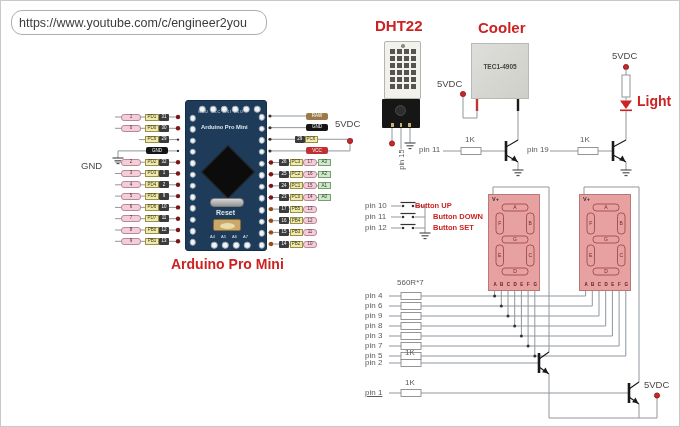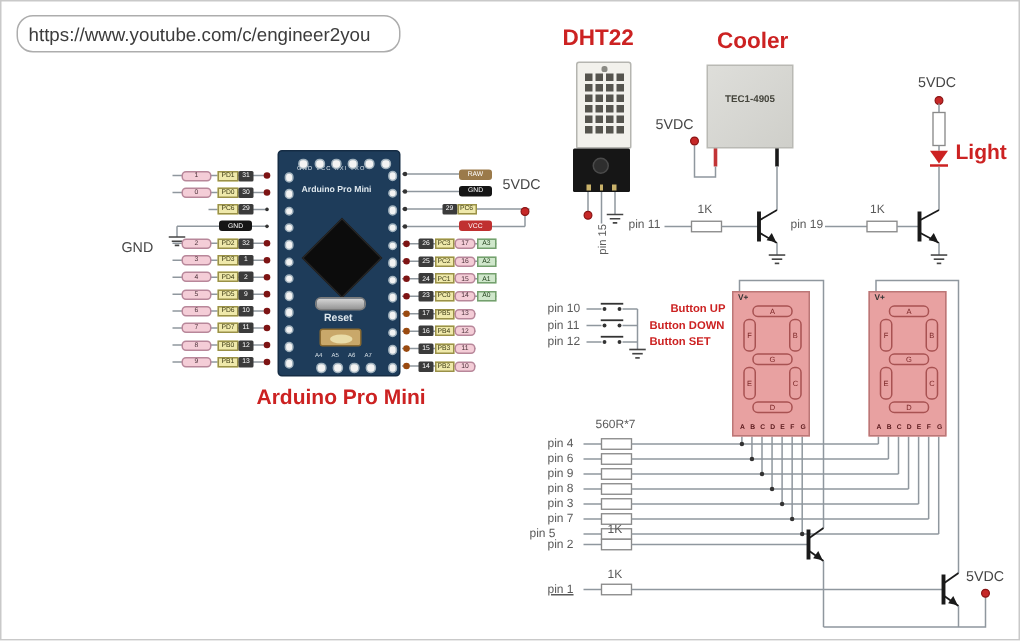--- a/index.html
+++ b/index.html
@@ -395,21 +395,21 @@
     <div class="box darkbx" style="left: 278px; top: 216.26px; width: 10px; height: 7px;">16</div>
     <div class="box yellow" style="left: 288.5px; top: 216.26px; width: 13px; height: 7px;">PB4</div>
     <div class="box pink" style="left: 302px; top: 216.26px; width: 14px; height: 7px;">12</div>
     <div class="box darkbx" style="left: 278px; top: 227.9px; width: 10px; height: 7px;">15</div>
     <div class="box yellow" style="left: 288.5px; top: 227.9px; width: 13px; height: 7px;">PB3</div>
     <div class="box pink" style="left: 302px; top: 227.9px; width: 14px; height: 7px;">11</div>
     <div class="box darkbx" style="left: 278px; top: 239.54px; width: 10px; height: 7px;">14</div>
     <div class="box yellow" style="left: 288.5px; top: 239.54px; width: 13px; height: 7px;">PB2</div>
     <div class="box pink" style="left: 302px; top: 239.54px; width: 14px; height: 7px;">10</div>
     <div class="lbl" style="left: 364px; top: 200.5px;">pin 10</div>
-    <div class="lbl btnlbl" style="left: 446px; top: 200.5px; text-align: center;">Button UP</div>
+    <div class="lbl btnlbl" style="left: 414px; top: 200.5px; text-align: center;">Button UP</div>
     <div class="lbl" style="left: 364px; top: 211.5px;">pin 11</div>
     <div class="lbl btnlbl" style="left: 432px; top: 211.5px;">Button DOWN</div>
     <div class="lbl" style="left: 364px; top: 222.5px;">pin 12</div>
     <div class="lbl btnlbl" style="left: 432px; top: 223px;">Button SET</div>
     <div class="seg-display" style="left: 487px;">
       <span class="vplus">V+</span>
       <svg width="52" height="80" style="position: absolute; left: 0px; top: 7px;">
         <rect x="13" y="2" width="26" height="7" rx="3.2" fill="none" stroke="#a85252" stroke-width="1"></rect>
         <text x="26" y="7.4" text-anchor="middle" font-size="5" fill="#7a2626" font-family="&quot;Liberation Sans&quot;,sans-serif">A</text>
         <rect x="7" y="11" width="7.5" height="21" rx="3.2" fill="none" stroke="#a85252" stroke-width="1"></rect>
@@ -458,18 +458,18 @@
       <span class="pinletter" style="left: 31.2px;">E</span>
       <span class="pinletter" style="left: 37.9px;">F</span>
       <span class="pinletter" style="left: 44.6px;">G</span>
     </div>
     <div class="lbl" style="left: 364px; top: 290.5px;">pin 4</div>
     <div class="lbl" style="left: 364px; top: 300.5px;">pin 6</div>
     <div class="lbl" style="left: 364px; top: 310.5px;">pin 9</div>
     <div class="lbl" style="left: 364px; top: 320.5px;">pin 8</div>
     <div class="lbl" style="left: 364px; top: 330.5px;">pin 3</div>
     <div class="lbl" style="left: 364px; top: 340.5px;">pin 7</div>
-    <div class="lbl" style="left: 352px; top: 350.5px; text-align: right;">pin 5</div>
+    <div class="lbl" style="left: 364px; top: 350.5px; text-align: right;">pin 5</div>
     <div class="lbl" style="left: 364px; top: 357.5px;">pin 2</div>
     <div class="lbl" style="left: 404px; top: 348px;">1K</div>
     <div class="lbl" style="left: 364px; top: 387.5px; text-decoration: underline;">pin 1</div>
     <div class="lbl" style="left: 404px; top: 378px;">1K</div>
   </div>
 
 </body></html>

